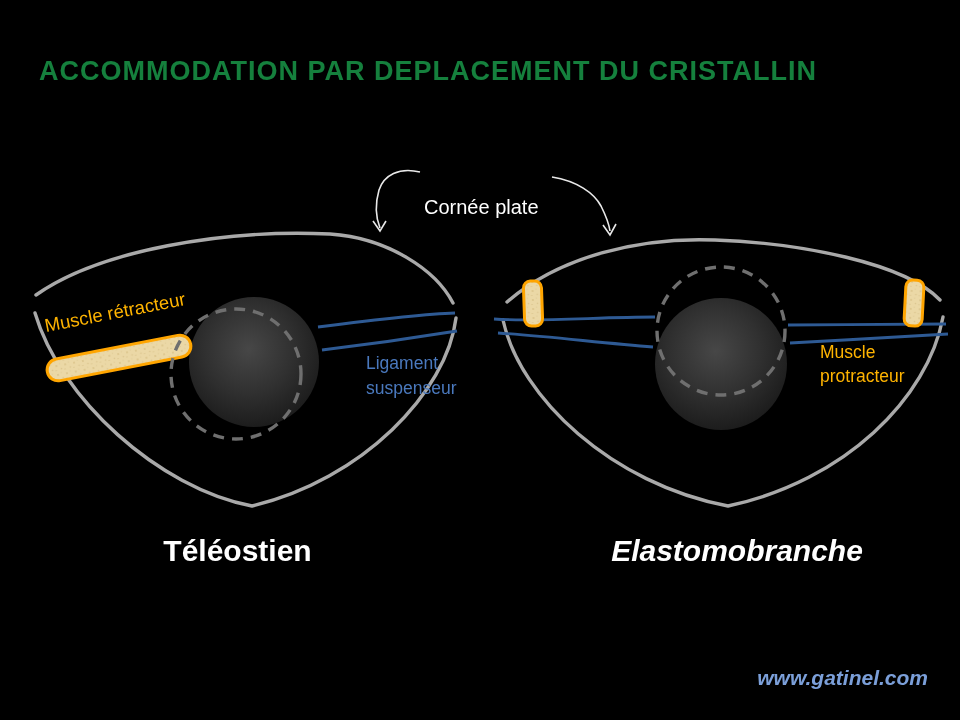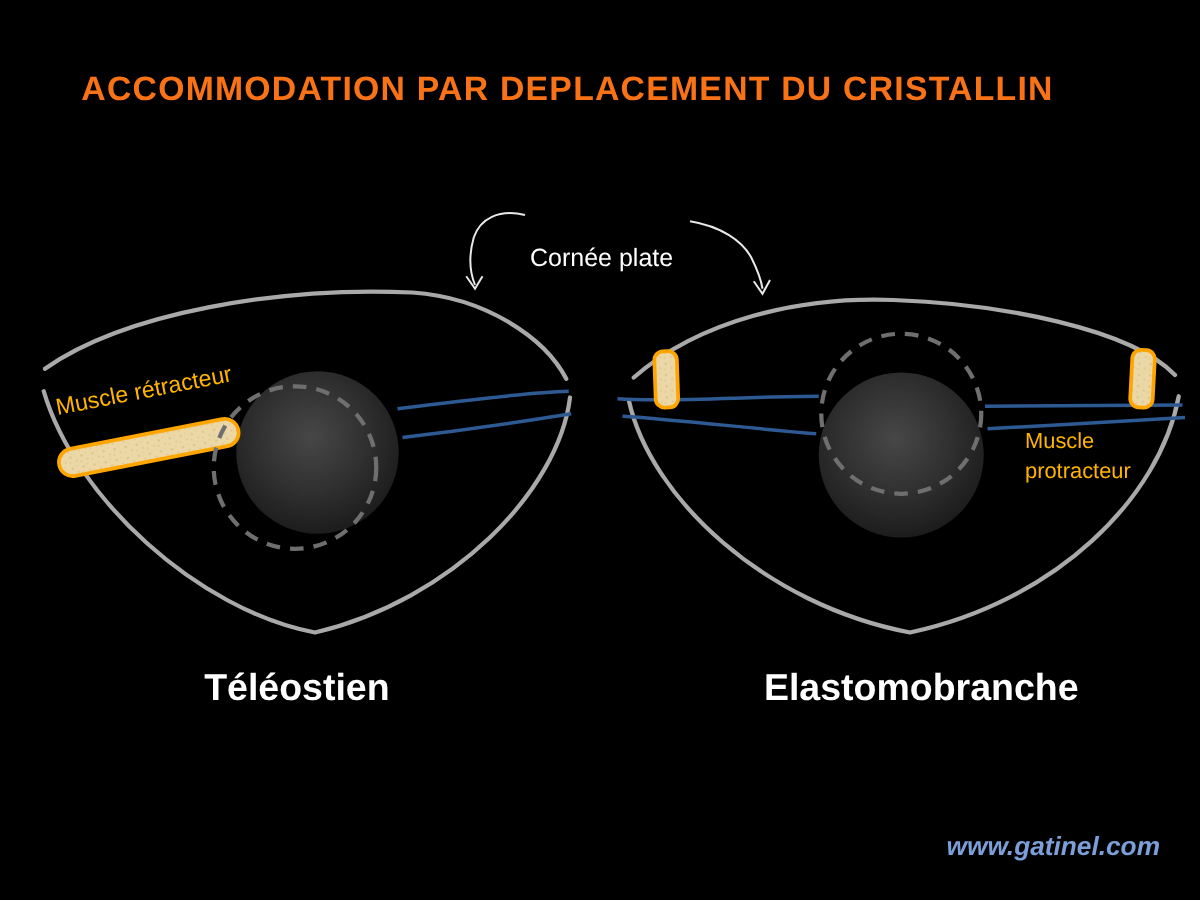--- a/index.html
+++ b/index.html
@@ -3,21 +3,21 @@
 <meta charset="utf-8">
 <style>
   html,body{margin:0;padding:0;background:#000;}
   .stage{
     position:relative;width:960px;height:720px;background:#000;overflow:hidden;
     font-family:"Liberation Sans",sans-serif;
   }
   .stage svg{position:absolute;left:0;top:0;}
   .title{
     position:absolute;left:0;top:56px;width:856px;text-align:center;
-    color:#f97316;font-size:27px;font-weight:bold;letter-spacing:1px;margin-left:26px;
+    color:#15803d;font-size:27px;font-weight:bold;letter-spacing:1px;
   }
   .cornea-label{
     position:absolute;left:424px;top:163px;color:#FFFFFF;font-size:20px;
     white-space:nowrap;
     margin-top:33px;
   }
   .muscle-retracteur-label{
     position:absolute;left:47px;top:315px;width:160px;
     color:#FFB400;font-size:18.5px;white-space:nowrap;
     transform:rotate(-11deg);transform-origin:left bottom;
@@ -28,21 +28,21 @@
   }
   .muscle-protracteur-label{
     position:absolute;left:820px;top:341px;width:122px;
     color:#FFB400;font-size:17.5px;line-height:1.35;
   }
   .caption{
     position:absolute;top:534px;color:#FFFFFF;font-size:30px;font-weight:bold;
     text-align:center;white-space:nowrap;
   }
   .caption.left{left:120px;width:235px;}
-  .caption.right{left:581px;width:312px;}
+  .caption.right{left:581px;width:312px;font-style:italic;}
   .footer{
     position:absolute;right:32px;top:666px;color:#7B9FD9;
     font-size:21px;font-weight:bold;font-style:italic;white-space:nowrap;
   }
 </style>
 </head>
 <body>
 
 <div class="stage">
 
@@ -102,20 +102,24 @@
 
       <rect x="524" y="281" width="18" height="45" rx="7" fill="url(#muscleTex)" stroke="#FFA500" stroke-width="3" transform="rotate(-2 533 303)"></rect>
       <rect x="905" y="280" width="18" height="46" rx="7" fill="url(#muscleTex)" stroke="#FFA500" stroke-width="3" transform="rotate(3 914 303)"></rect>
     </g>
   </svg>
 
   <div class="cornea-label">Cornée plate</div>
 
   <div class="muscle-retracteur-label">Muscle rétracteur</div>
 
+  <div class="ligament-label">
+    <div>Ligament</div>
+    <div>suspenseur</div>
+  </div>
 
   <div class="muscle-protracteur-label">
     <div>Muscle</div>
     <div>protracteur</div>
   </div>
 
   <div class="caption left">Téléostien</div>
   <div class="caption right">Elastomobranche</div>
 
   <div class="footer">www.gatinel.com</div>

